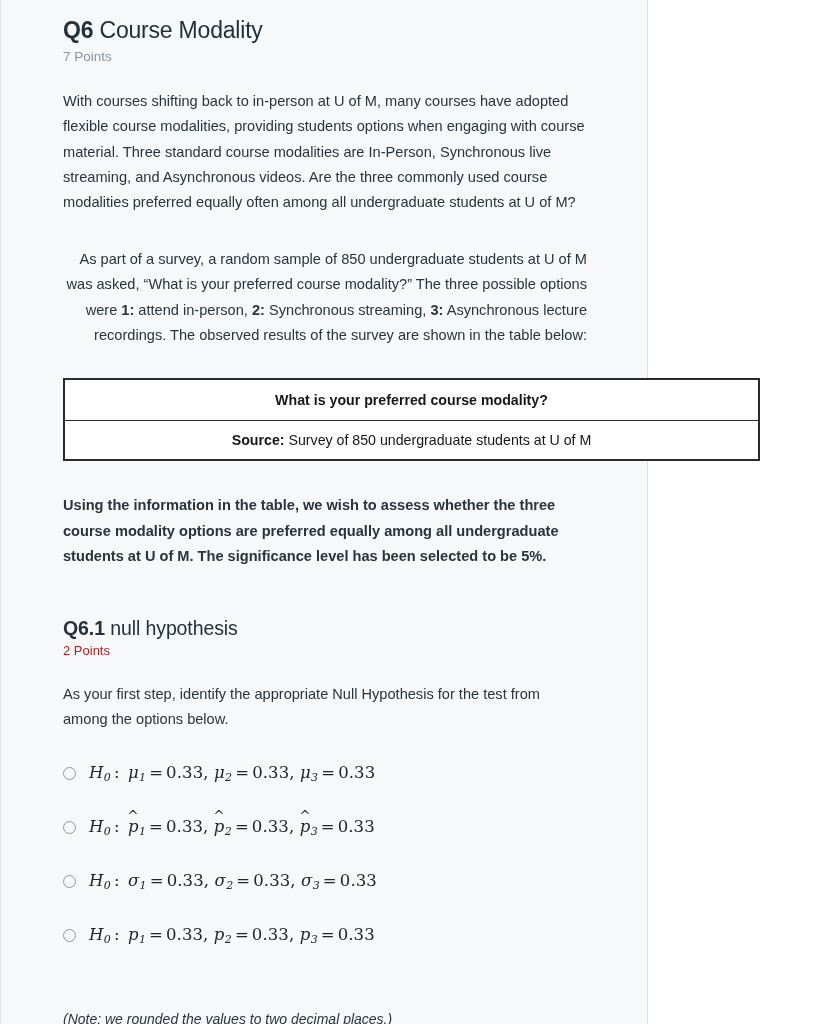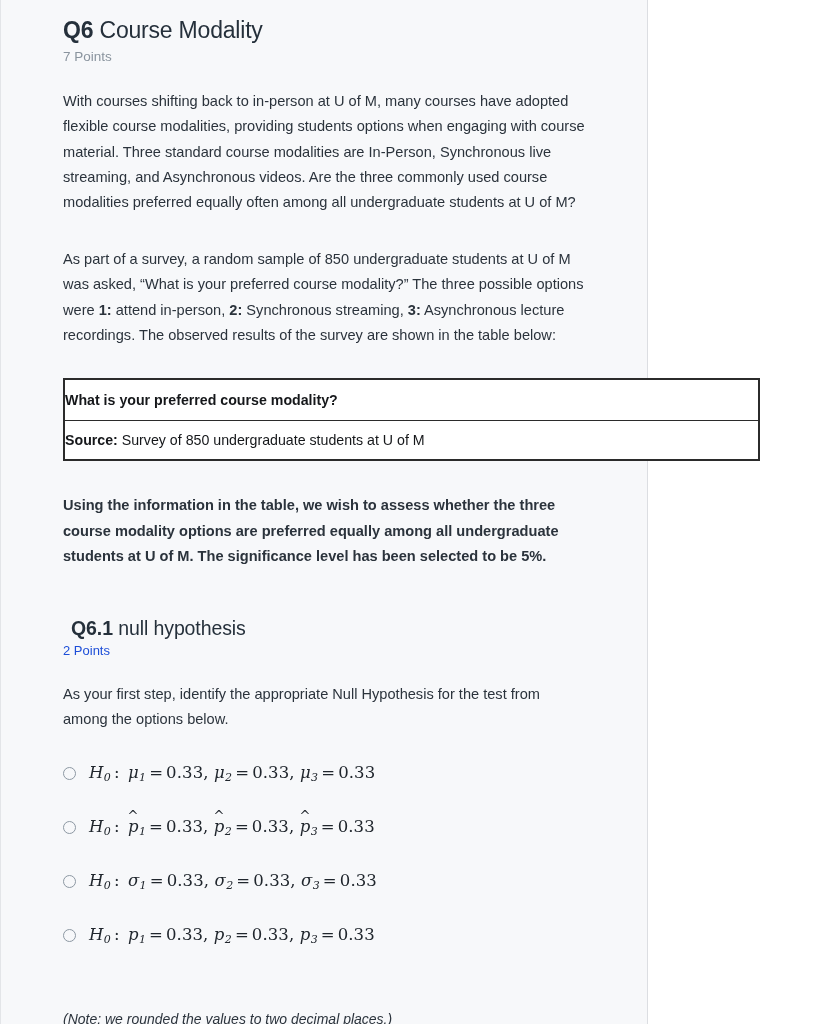--- a/index.html
+++ b/index.html
@@ -44,55 +44,55 @@
     font-weight: 400;
   }
   .sub-title {
     font-size: 19.5px;
     line-height: 1.25;
     color: #25303b;
     font-weight: 400;
     letter-spacing: -0.1px;
     margin: 0;
   }
-  .sub-title .qnum { font-weight: 700; margin-left: 8px; }
+  .sub-title .qnum { font-weight: 700; }
   .sub-points {
     font-size: 13px;
-    color: #1d4ed8;
+    color: #b91c1c;
     margin: 3px 0 0 0;
   }
 
   
   .para {
     font-size: 14.6px;
     line-height: 25.4px;
     color: #2b333c;
     margin: 0;
     max-width: 705px;
   }
   .para.p1 { margin-top: 25px; }
-  .para.p2 { margin-top: 31px; }
+  .para.p2 { margin-top: 31px; text-align: right; }
   .para.p3 { margin-top: 32px; font-weight: bold; }
   .para.p4 { margin-top: 24px; }
   .para b { font-weight: 700; }
 
   .spacer-title { height: 46px; }
 
   
   .tbl-wrap { margin-top: 30px; }
   table.survey {
     border-collapse: collapse;
     width: 697px;
     background: #ffffff;
     border: 2px solid #2b2b2b;
     table-layout: fixed;
   }
   table.survey td {
     border: 1px solid #2b2b2b;
-    text-align: left;
+    text-align: center;
     color: #15171a;
     font-size: 14.2px;
     padding: 0;
   }
   td.head-row {
     height: 40px;
     font-weight: 700;
     font-size: 14.6px;
   }
   td.opt {

